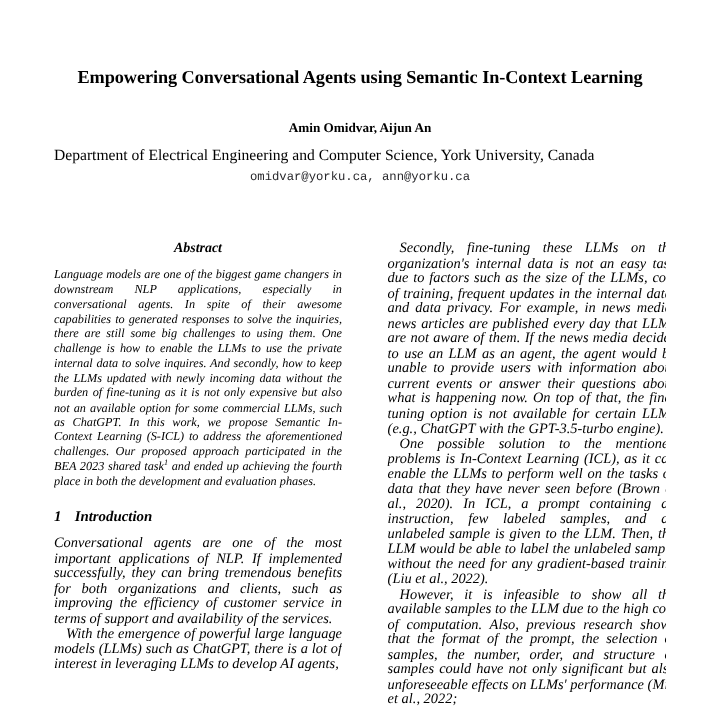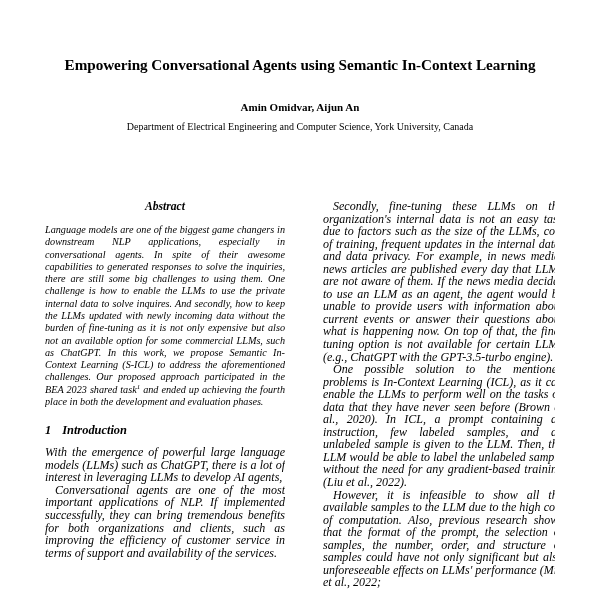--- a/index.html
+++ b/index.html
@@ -41,22 +41,22 @@
     padding-top: 27px;
     text-align: center;
     font-size: 11px;
     font-weight: bold;
     line-height: 1.25;
   }
 
   .affiliation {
     margin: 0;
     padding-top: 6px;
-    text-align: center;
-    font-size: 10px;
+    text-align: left;
+    font-size: 13px;
     line-height: 1.25;
   }
 
   .emails {
     margin: 0;
     padding-top: 5px;
     text-align: center;
     font-family: "Liberation Mono", "DejaVu Sans Mono", monospace;
     font-size: 10.2px;
     line-height: 1.3;
@@ -121,37 +121,38 @@
 <body>
 
 <div class="page">
 
   <h1 class="title">Empowering Conversational Agents using Semantic In-Context Learning</h1>
 
   <div class="authors">Amin Omidvar, Aijun An</div>
 
   <div class="affiliation">Department of Electrical Engineering and Computer Science, York University, Canada</div>
 
+  <div class="emails">omidvar@yorku.ca, ann@yorku.ca</div>
 
   <div class="columns">
 
     <div class="column">
 
       <div class="section-heading-centered">Abstract</div>
 
       <p class="para abstract-body"><span>Language models are one of the biggest game changers in downstream NLP applications, especially in conversational agents. In spite of their awesome capabilities to generated responses to solve the inquiries, there are still some big challenges to using them. One challenge is how to enable the LLMs to use the private internal data to solve inquires. And secondly, how to keep the LLMs updated with newly incoming data without the burden of fine-tuning as it is not only expensive but also not an available option for some commercial LLMs, such as ChatGPT. In this work, we propose Semantic In-Context Learning (S-ICL) to address the aforementioned challenges. Our proposed approach participated in the BEA 2023 shared task</span><sup class="fn">1</sup><span> and ended up achieving the fourth place in both the development and evaluation phases.</span></p>
 
       <div class="section-heading">
         <span class="num">1</span>
         <span>Introduction</span>
       </div>
 
+      <p class="para">Conversational agents are one of the most important applications of NLP. If implemented successfully, they can bring tremendous benefits for both organizations and clients, such as improving the efficiency of customer service in terms of support and availability of the services.</p>
+
       <p class="para">With the emergence of powerful large language models (LLMs) such as ChatGPT, there is a lot of interest in leveraging LLMs to develop AI agents,</p>
-
-      <p class="para">Conversational agents are one of the most important applications of NLP. If implemented successfully, they can bring tremendous benefits for both organizations and clients, such as improving the efficiency of customer service in terms of support and availability of the services.</p>
 
     </div>
 
     <div class="column">
 
       <p class="para" style="text-indent:10px">Secondly, fine-tuning these LLMs on the organization's internal data is not an easy task due to factors such as the size of the LLMs, cost of training, frequent updates in the internal data, and data privacy. For example, in news media, news articles are published every day that LLMs are not aware of them. If the news media decides to use an LLM as an agent, the agent would be unable to provide users with information about current events or answer their questions about what is happening now. On top of that, the fine-tuning option is not available for certain LLMs (e.g., ChatGPT with the GPT-3.5-turbo engine).</p>
 
       <p class="para">One possible solution to the mentioned problems is In-Context Learning (ICL), as it can enable the LLMs to perform well on the tasks or data that they have never seen before (Brown et al., 2020). In ICL, a prompt containing an instruction, few labeled samples, and an unlabeled sample is given to the LLM. Then, the LLM would be able to label the unlabeled sample without the need for any gradient-based training (Liu et al., 2022).</p>
 
       <p class="para">However, it is infeasible to show all the available samples to the LLM due to the high cost of computation. Also, previous research shows that the format of the prompt, the selection of samples, the number, order, and structure of samples could have not only significant but also unforeseeable effects on LLMs' performance (Min et al., 2022;</p>

